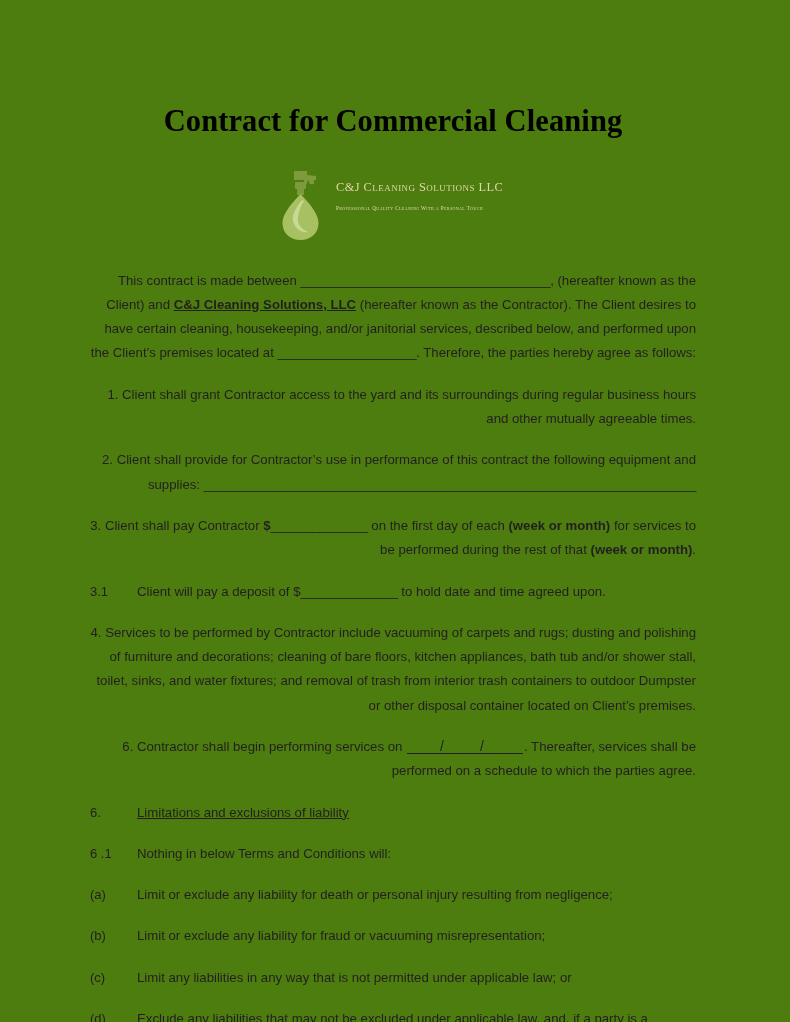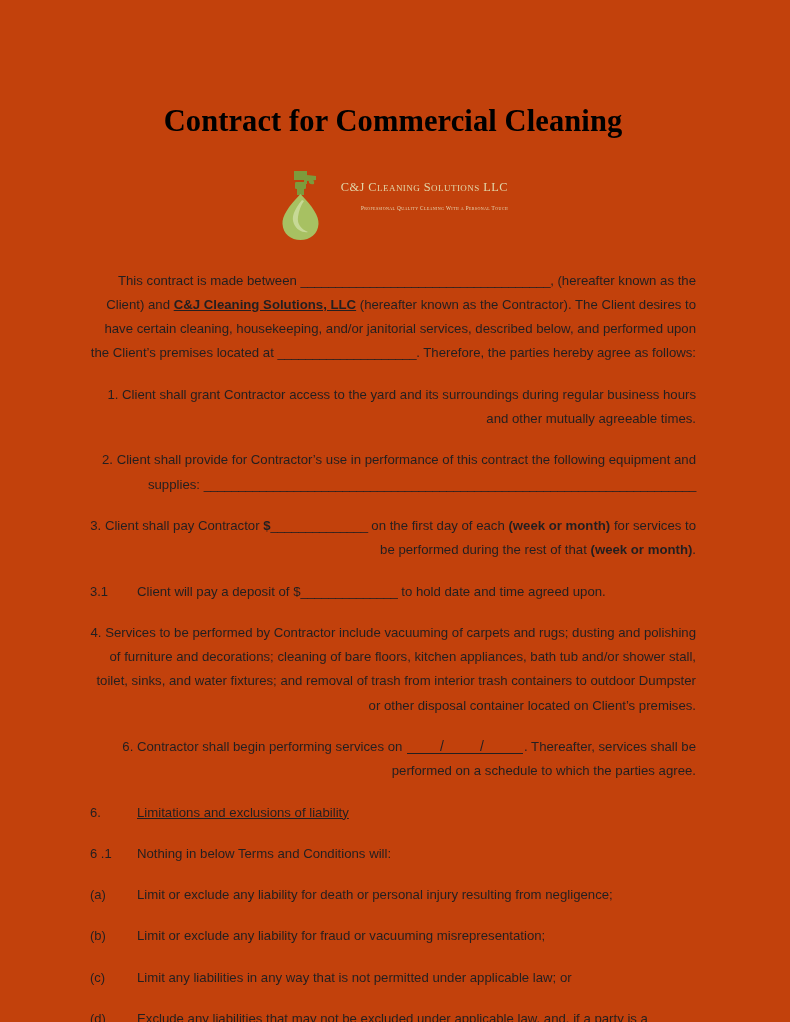--- a/index.html
+++ b/index.html
@@ -14,21 +14,21 @@
     font-family: "Liberation Sans", sans-serif;
     color: #231f20;
     overflow: hidden;
   }
 
   .page {
     position: absolute;
     left: 0; top: 0;
     width: 790px;
     height: 1022px;
-    background: #c2410c;
+    background: #4d7c0f;
   }
 
   .content {
     position: absolute;
     left: 90px;
     top: 0;
     width: 606px;
   }
 
   
@@ -62,21 +62,20 @@
     left: 0;
     top: 2px;
     width: 46px;
     height: 72px;
   }
   .logo-text-wrap {
     position: absolute;
     left: 58px;
     top: 14px;
     width: 172px;
-    text-align: right;
   }
   .logo-name {
     font-family: "Liberation Serif", "DejaVu Serif", serif;
     font-size: 12.4px;
     letter-spacing: 0.45px;
     font-variant: small-caps;
     color: #e2d6a8;
     white-space: nowrap;
     line-height: 1.1;
   }

